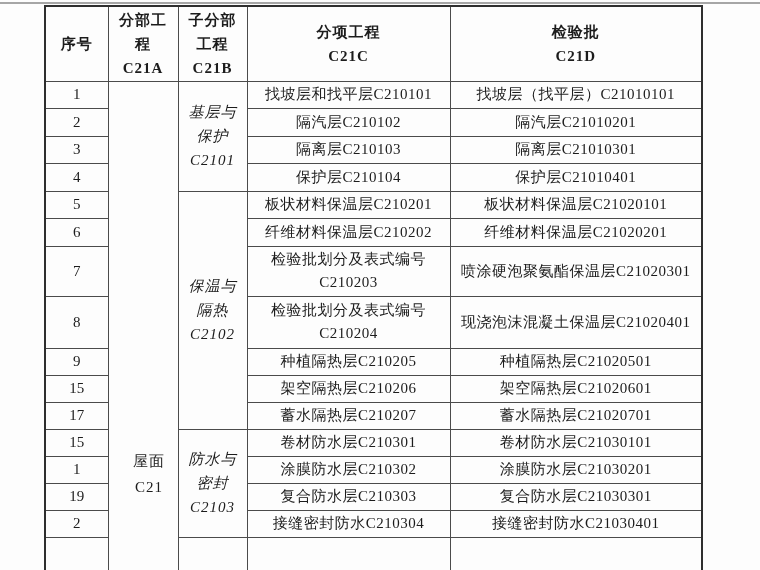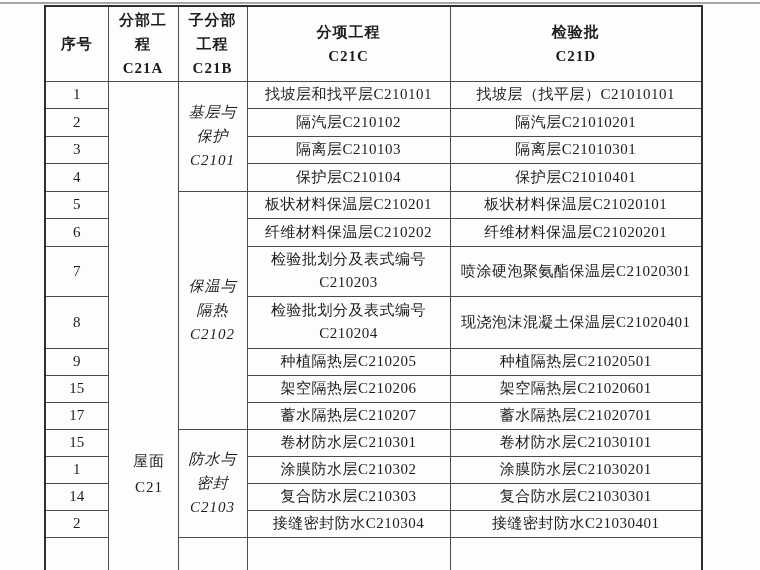--- a/index.html
+++ b/index.html
@@ -208,21 +208,21 @@
       <td class="batch-cell">卷材防水层C21030101</td>
     </tr>
 
     <tr class="rb">
       <td class="seq-cell">1</td>
       <td class="item-cell">涂膜防水层C210302</td>
       <td class="batch-cell">涂膜防水层C21030201</td>
     </tr>
 
     <tr class="rb">
-      <td class="seq-cell">14</td>
+      <td class="seq-cell">19</td>
       <td class="item-cell">复合防水层C210303</td>
       <td class="batch-cell">复合防水层C21030301</td>
     </tr>
 
     <tr class="rb">
       <td class="seq-cell">2</td>
       <td class="item-cell">接缝密封防水C210304</td>
       <td class="batch-cell">接缝密封防水C21030401</td>
     </tr>
 

